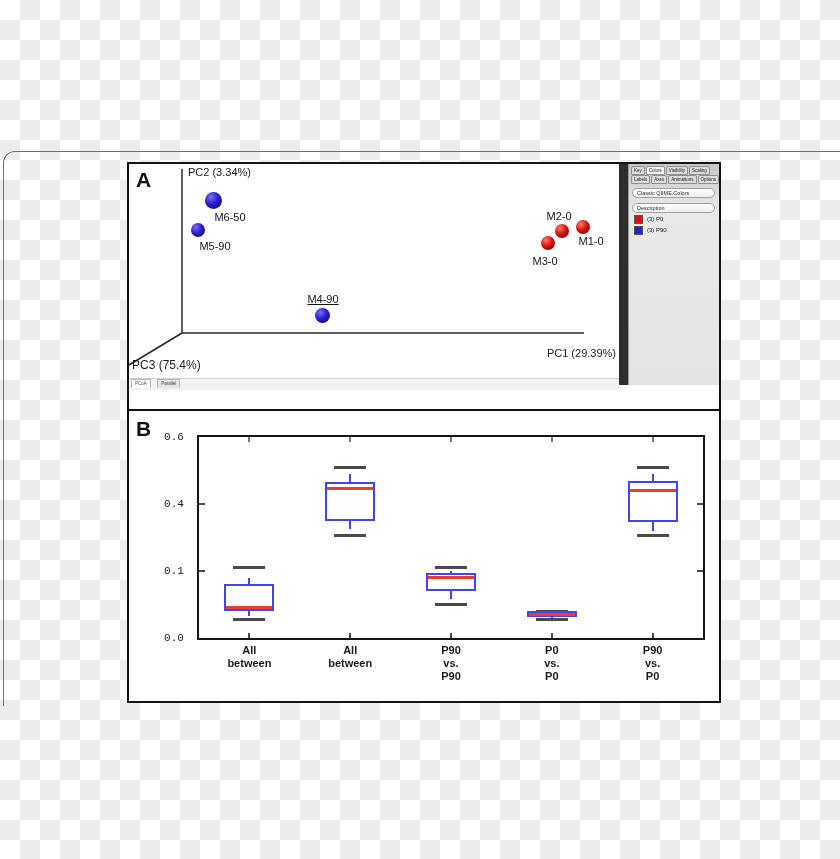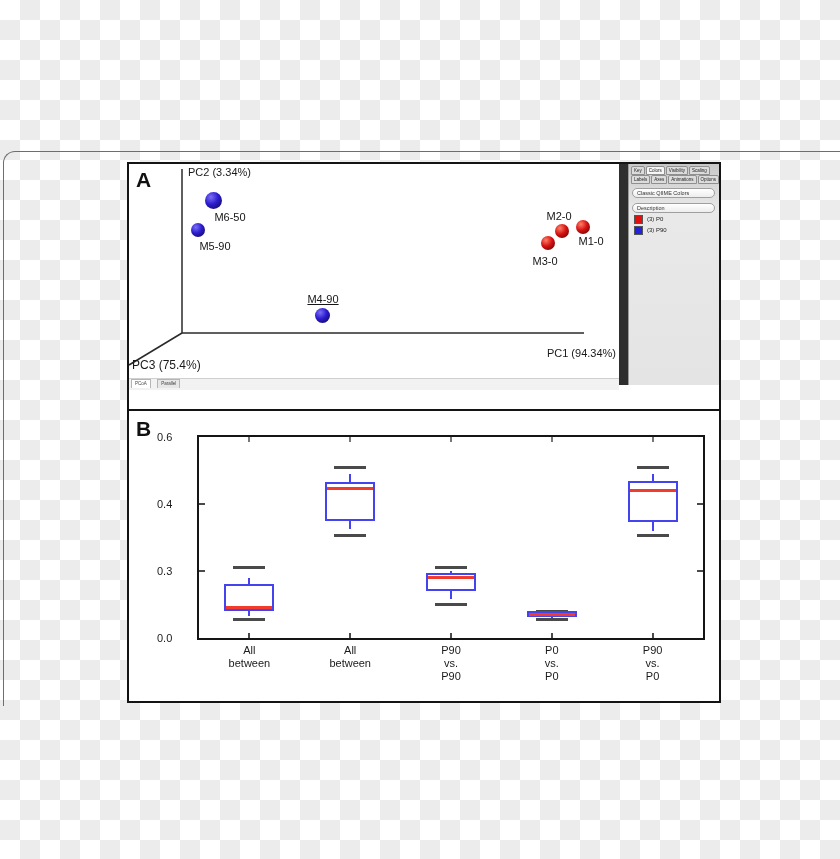--- a/index.html
+++ b/index.html
@@ -32,22 +32,22 @@
     font-size:5.5px;line-height:8px;padding-left:4px;color:#333;white-space:nowrap;overflow:hidden;}
   .legrow{position:absolute;left:5px;height:10px;}
   .legsw{position:absolute;left:0;top:0;width:9px;height:9px;border:1px solid #555;box-sizing:border-box;}
   .leglab{position:absolute;left:13px;top:1px;font-size:6px;color:#222;white-space:nowrap;}
   .tabstrip{position:absolute;left:0;top:214px;width:490px;height:11px;background:#f2f2f2;border-top:1px solid #cfcfcf;}
   .minitab{display:inline-block;margin-left:2px;font-size:4.5px;line-height:8px;height:8px;padding:0 3px;
     background:#ffffff;border:1px solid #b5b5b5;border-bottom:none;color:#444;vertical-align:top;}
   .minitab.dim{background:#e7e7e7;}
   .plotarea{position:absolute;left:68px;top:24px;width:508px;height:205px;box-sizing:border-box;
     border:2px solid #151515;background:#fff;}
-  .ytlab{position:absolute;width:34px;text-align:left;font-size:11px;color:#1a1a1a;}
-  .xcat{position:absolute;width:90px;text-align:center;font-size:11px;line-height:13px;color:#1a1a1a;}
+  .ytlab{position:absolute;width:34px;text-align:center;font-size:11px;color:#1a1a1a;font-family:Liberation Mono, monospace;}
+  .xcat{position:absolute;width:90px;text-align:center;font-size:11px;line-height:13px;color:#1a1a1a;font-weight:bold;}
   .bx-whisk{position:absolute;width:2px;background:#4444ee;}
   .bx-cap{position:absolute;height:3px;background:#4a4a4a;}
   .bx-box{position:absolute;border:2px solid #4444ee;background:#fff;box-sizing:border-box;}
   .bx-med{position:absolute;height:3px;background:#f03b2d;}
   .tick{position:absolute;background:#4a4a4a;}
 </style>
 </head>
 <body>
 
 <div class="canvas">
@@ -58,21 +58,21 @@
     <div class="panelA">
       <div class="letter" style="left:7px;top:4px;">A</div>
 
       <svg class="ax-svg" width="590" height="245" viewBox="0 0 590 245">
         <line x1="53" y1="5" x2="53" y2="169" stroke="#2a2a2a" stroke-width="1.5"></line>
         <line x1="53" y1="169" x2="455" y2="169" stroke="#2a2a2a" stroke-width="1.5"></line>
         <line x1="53" y1="169" x2="0" y2="201" stroke="#2a2a2a" stroke-width="1.5"></line>
       </svg>
 
       <div class="axlab" style="left:59px;top:2px;">PC2 (3.34%)</div>
-      <div class="axlab" style="right:103px;top:183px;">PC1 (94.34%)</div>
+      <div class="axlab" style="right:103px;top:183px;">PC1 (29.39%)</div>
       <div class="axlab" style="left:3px;top:194px;font-size:12px;">PC3 (75.4%)</div>
 
       <div id="pcoa-points">
           <div class="sphere" style="left: 75.5px; top: 27.5px; width: 17px; height: 17px; background: radial-gradient(circle at 35% 30%, rgb(125, 110, 247) 0%, rgb(42, 28, 205) 45%, rgb(14, 6, 64) 100%);"></div>
           <div class="ptlab" style="left: 101px; top: 53px;">M6-50</div>
           <div class="sphere" style="left: 62px; top: 59px; width: 14px; height: 14px; background: radial-gradient(circle at 35% 30%, rgb(125, 110, 247) 0%, rgb(42, 28, 205) 45%, rgb(14, 6, 64) 100%);"></div>
           <div class="ptlab" style="left: 86px; top: 82px;">M5-90</div>
           <div class="sphere" style="left: 185.5px; top: 143.5px; width: 15px; height: 15px; background: radial-gradient(circle at 35% 30%, rgb(125, 110, 247) 0%, rgb(42, 28, 205) 45%, rgb(14, 6, 64) 100%);"></div>
           <div class="ptlab" style="left: 194px; top: 135px; text-decoration: underline;">M4-90</div>
           <div class="sphere" style="left: 426px; top: 60px; width: 14px; height: 14px; background: radial-gradient(circle at 35% 30%, rgb(255, 128, 102) 0%, rgb(214, 19, 19) 45%, rgb(79, 2, 2) 100%);"></div>
@@ -163,21 +163,21 @@
           <div class="tick" style="left: 452.6px; top: 196px; width: 2px; height: 5px;"></div>
           <div class="bx-whisk" style="left: 452.6px; top: 36.85px; height: 6.7px;"></div>
           <div class="bx-whisk" style="left: 452.6px; top: 85.425px; height: 8.375px;"></div>
           <div class="bx-cap" style="left: 437.6px; top: 28.65px; width: 32px;"></div>
           <div class="bx-cap" style="left: 437.6px; top: 97.325px; width: 32px;"></div>
           <div class="bx-box" style="left: 428.6px; top: 43.55px; width: 50px; height: 41.875px;"></div>
           <div class="bx-med" style="left: 430.6px; top: 52.1px; width: 46px;"></div>
         </div>
       <div id="boxplot-ylabels">
           <div class="ytlab" style="left: 28px; top: 220.5px;">0.0</div>
-          <div class="ytlab" style="left: 28px; top: 153.5px;">0.3</div>
+          <div class="ytlab" style="left: 28px; top: 153.5px;">0.1</div>
           <div class="ytlab" style="left: 28px; top: 86.5px;">0.4</div>
           <div class="ytlab" style="left: 28px; top: 19.5px;">0.6</div>
         </div>
       <div id="boxplot-xlabels">
           <div class="xcat" style="left: 75.4px; top: 233px;">
             <div>All</div>
             <div>between</div>
           </div>
           <div class="xcat" style="left: 176.2px; top: 233px;">
             <div>All</div>

